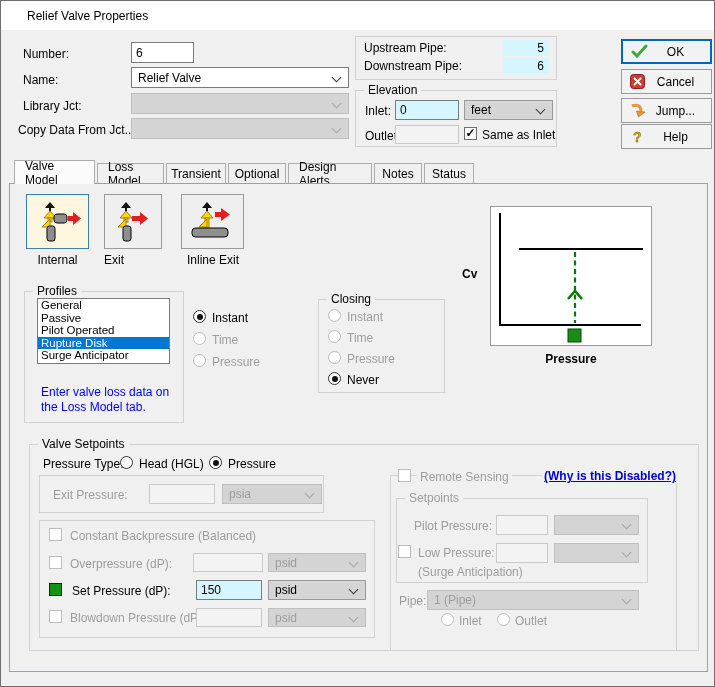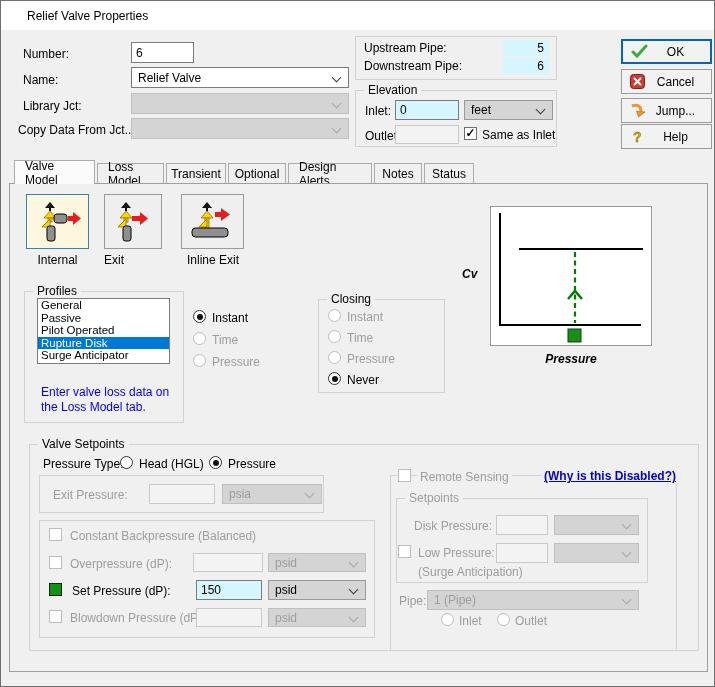--- a/index.html
+++ b/index.html
@@ -6,21 +6,21 @@
   html,body { background:#ffffff; }
   body { font-family:"Liberation Sans", sans-serif; font-size:12px; color:#000; }
 
   .dialog { position:relative; width:715px; height:687px; background:#F0F0F0;
             border:1px solid #6e6e6e; overflow:hidden; }
   .titlebar { position:absolute; left:0; top:0; width:100%; height:29px; background:#ffffff;
               display:flex; align-items:center; padding-left:26px; }
 
   .lbl { position:absolute; white-space:nowrap; color:#000; }
   .lbl.dis { color:#9d9d9d; }
-  .lbl.bold { font-weight:bold;font-style:italic; }
+  .lbl.bold { font-weight:bold; }
 
   .tb { position:absolute; background:#fff; border:1px solid #7b7b7b; height:21px;
         font-family:"Liberation Sans",sans-serif; font-size:12px; padding:1px 4px; color:#000; }
   .tb.cyan { background:#D6F6FF; }
   .tb.dis  { background:#f3f3f3; border-color:#c9c9c9; color:#9d9d9d; }
 
   .val { position:absolute; background:#D6F6FF; text-align:right; padding:1px 5px 0 0; }
 
   .combo { position:absolute; background:#d5d5d5; border:1px solid #9a9a9a; height:21px;
            display:flex; align-items:center; padding:0 22px 0 6px; color:#000; }
@@ -306,21 +306,21 @@
   </div>
 
   <div class="gb" style="left:389px;top:474px;width:287px;height:176px"></div>
   <span class="cb dis" style="left:397px;top:468px"></span>
   <span class="lbl dis" style="left:416px;top:469px;background:#F0F0F0;padding:0 3px">Remote Sensing</span>
   <a class="qlink" style="left:497px;top:468px;background:#F0F0F0;padding:0 2px">(Why is this Disabled?)</a>
 
   <div class="gb" style="left:395px;top:497px;width:252px;height:85px">
     <span class="gt dis">Setpoints</span>
   </div>
-  <span class="lbl dis" style="left:413px;top:518px">Disk Pressure:</span>
+  <span class="lbl dis" style="left:413px;top:518px">Pilot Pressure:</span>
   <input class="tb dis" style="left: 495px; top: 514px; width: 52px; height: 20px;" value="">
   <div class="combo dis" style="left:553px;top:514px;width:85px;height:20px">
     <span></span>
     <span class="chev" style="top:5px"></span>
   </div>
   <span class="cb dis" style="left:397px;top:544px"></span>
   <span class="lbl dis" style="left:417px;top:545px">Low Pressure:</span>
   <input class="tb dis" style="left: 495px; top: 542px; width: 52px; height: 20px;" value="">
   <div class="combo dis" style="left:553px;top:542px;width:85px;height:20px">
     <span></span>

